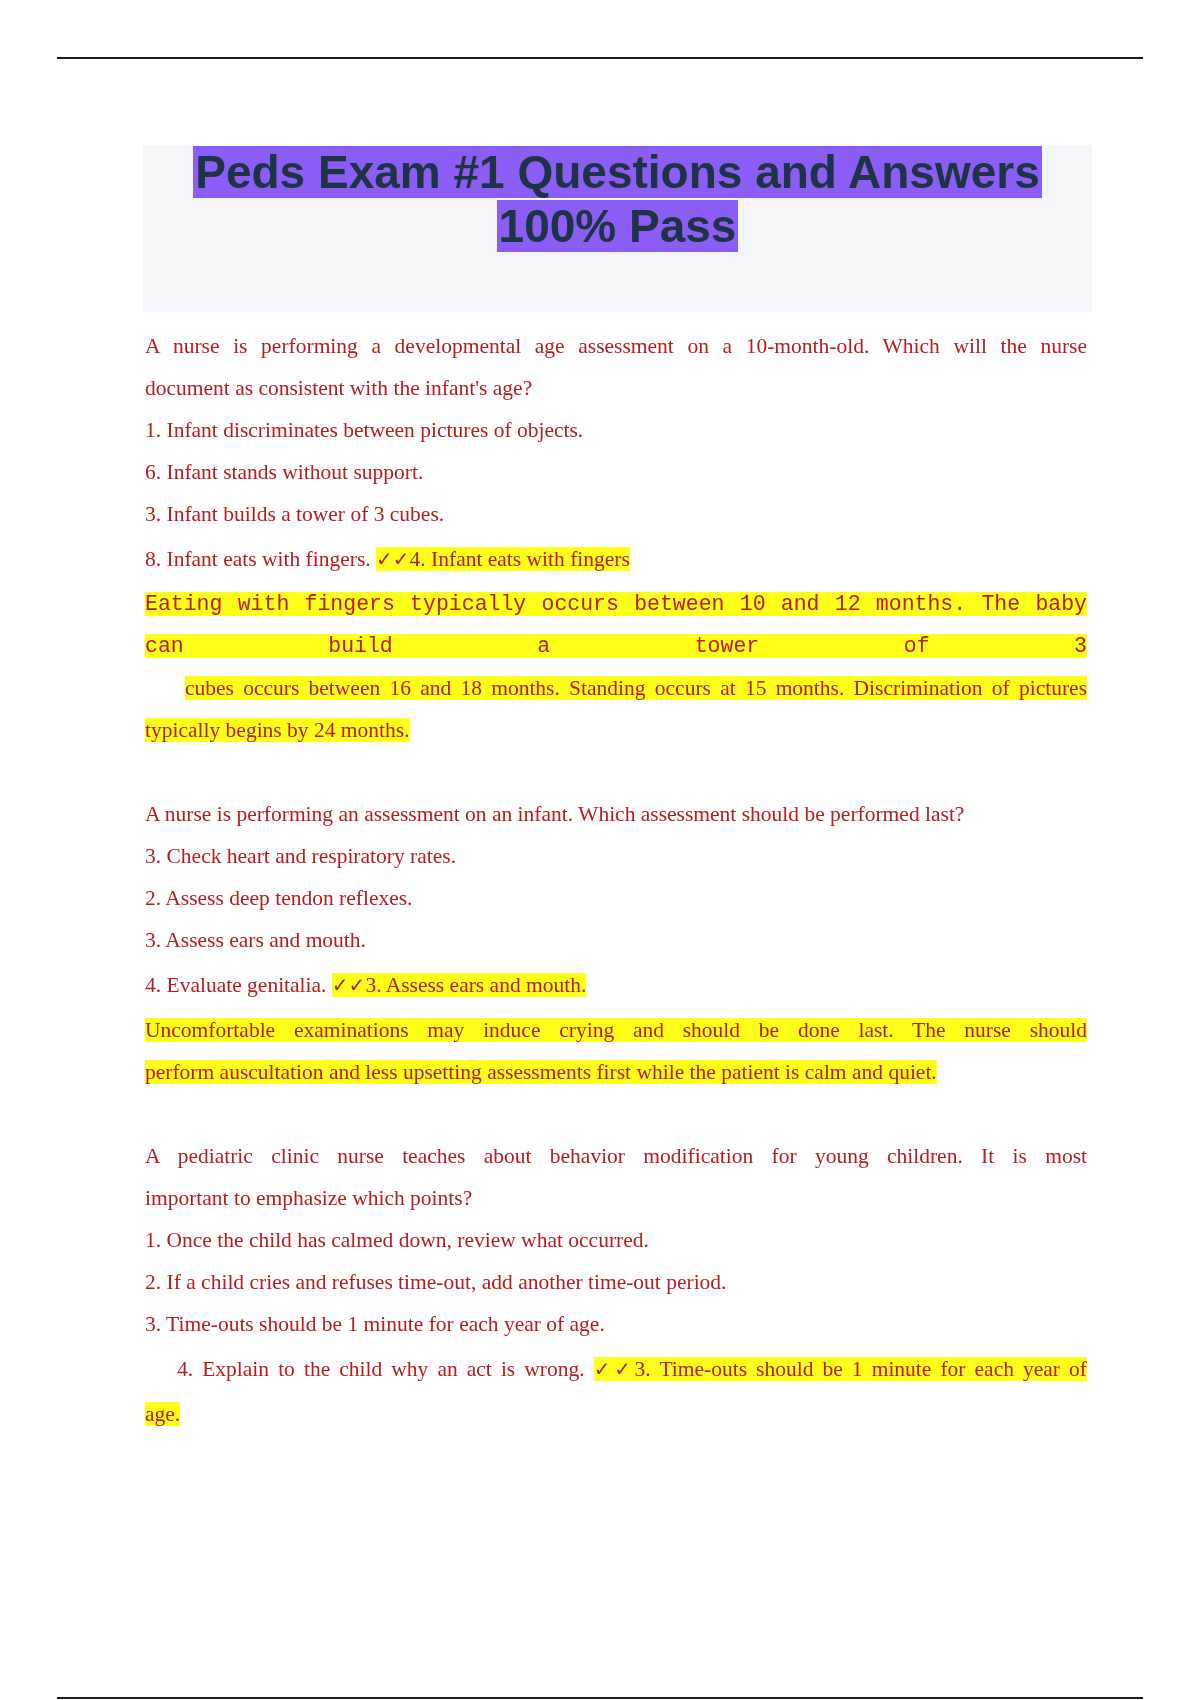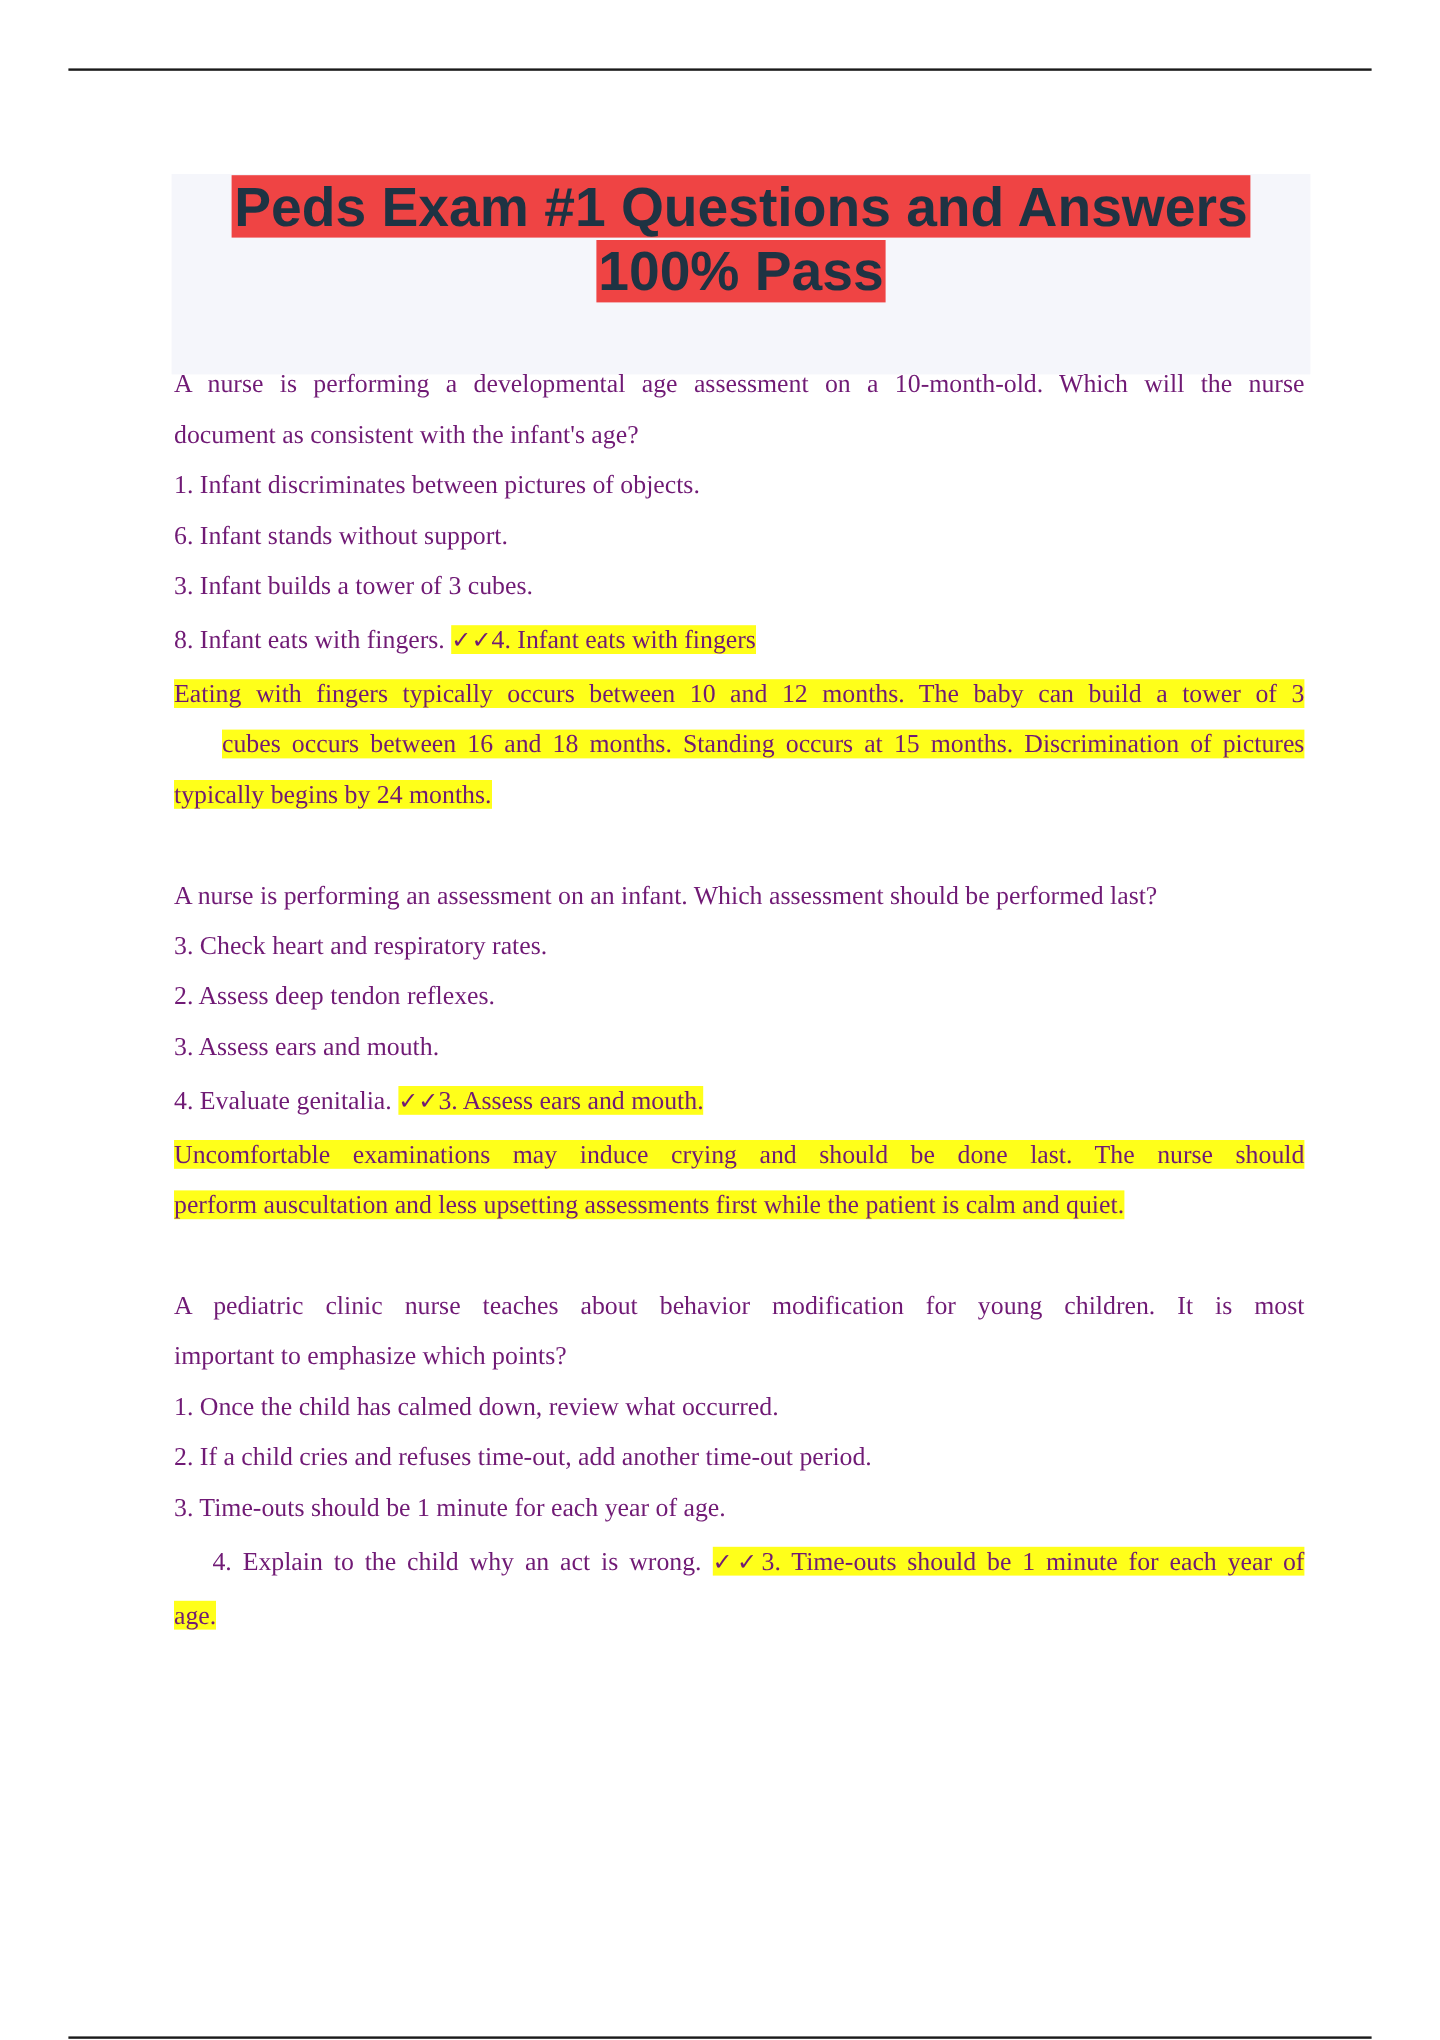--- a/index.html
+++ b/index.html
@@ -9,24 +9,24 @@
   .rule.bottom { top: 1697px; }
   .title-box {
     position: absolute; left: 143px; top: 145px; width: 949px; height: 167px;
     background: #f5f6fb; text-align: center;
   }
   .title {
     margin: 0; padding-top: 0;
     font-family: "Liberation Sans", sans-serif; font-weight: bold;
     font-size: 46px; line-height: 54px; color: #1e3343;
   }
-  .title .hl { background: #ef4444; padding: 0 2px; }
+  .title .hl { background: #8b5cf6; padding: 0 2px; }
   .content {
-    position: absolute; left: 145px; top: 299px; width: 942px;
-    font-family: "Liberation Serif", serif; font-size: 21.5px; color: #701a75;
+    position: absolute; left: 145px; top: 325px; width: 942px;
+    font-family: "Liberation Serif", serif; font-size: 21.5px; color: #b91c1c;
   }
   .p { margin: 0; line-height: 42px; text-align: justify; }
   .opt { margin: 0; line-height: 42px; }
   .yl { background: #ffff1a; }
   .check { font-family: "DejaVu Sans", sans-serif; font-weight: bold; font-size: 20px; }
   .gap { height: 42px; }
   .ans-line { line-height: 48px; }
 </style>
 </head>
 <body>
@@ -45,21 +45,21 @@
   <section>
     <p class="p" style="text-align-last: justify;">A nurse is performing a developmental age assessment on a 10-month-old. Which will the nurse</p>
     <p class="p">document as consistent with the infant's age?</p>
     <p class="opt">1. Infant discriminates between pictures of objects.</p>
     <p class="opt">6. Infant stands without support.</p>
     <p class="opt">3. Infant builds a tower of 3 cubes.</p>
     <p class="opt ans-line">
       <span>8. Infant eats with fingers.</span>
       <span class="yl"><span class="check">✓✓</span><span>4. Infant eats with fingers</span></span>
     </p>
-    <p class="p" style="text-align-last: justify;"><span class="yl">Eating with fingers typically occurs between 10 and 12 months. The baby can build a tower of 3</span></p>
+    <p class="p" style="text-align-last: justify; font-family: Liberation Mono, monospace;"><span class="yl">Eating with fingers typically occurs between 10 and 12 months. The baby can build a tower of 3</span></p>
     <p class="p" style="text-align-last: justify; padding-left: 40px;"><span class="yl">cubes occurs between 16 and 18 months. Standing occurs at 15 months. Discrimination of pictures</span></p>
     <p class="p"><span class="yl">typically begins by 24 months.</span></p>
   </section>
 
   <div class="gap"></div>
 
   <section>
     <p class="p">A nurse is performing an assessment on an infant. Which assessment should be performed last?</p>
     <p class="opt">3. Check heart and respiratory rates.</p>
     <p class="opt">2. Assess deep tendon reflexes.</p>

